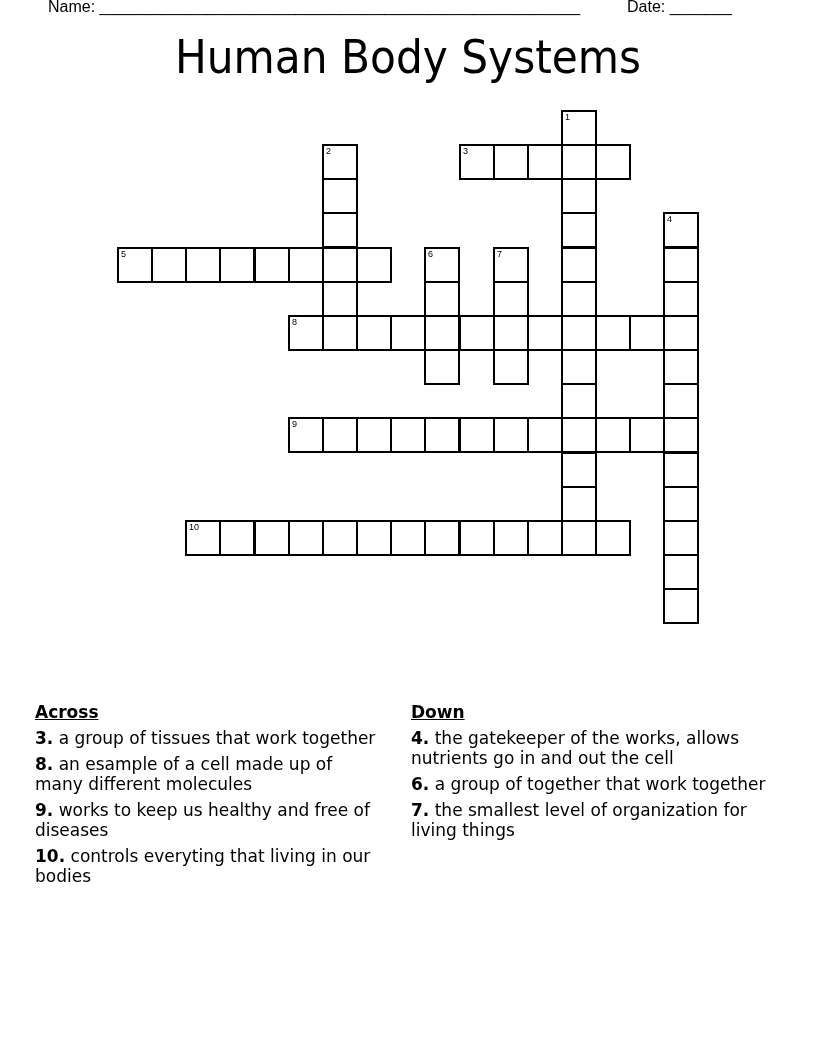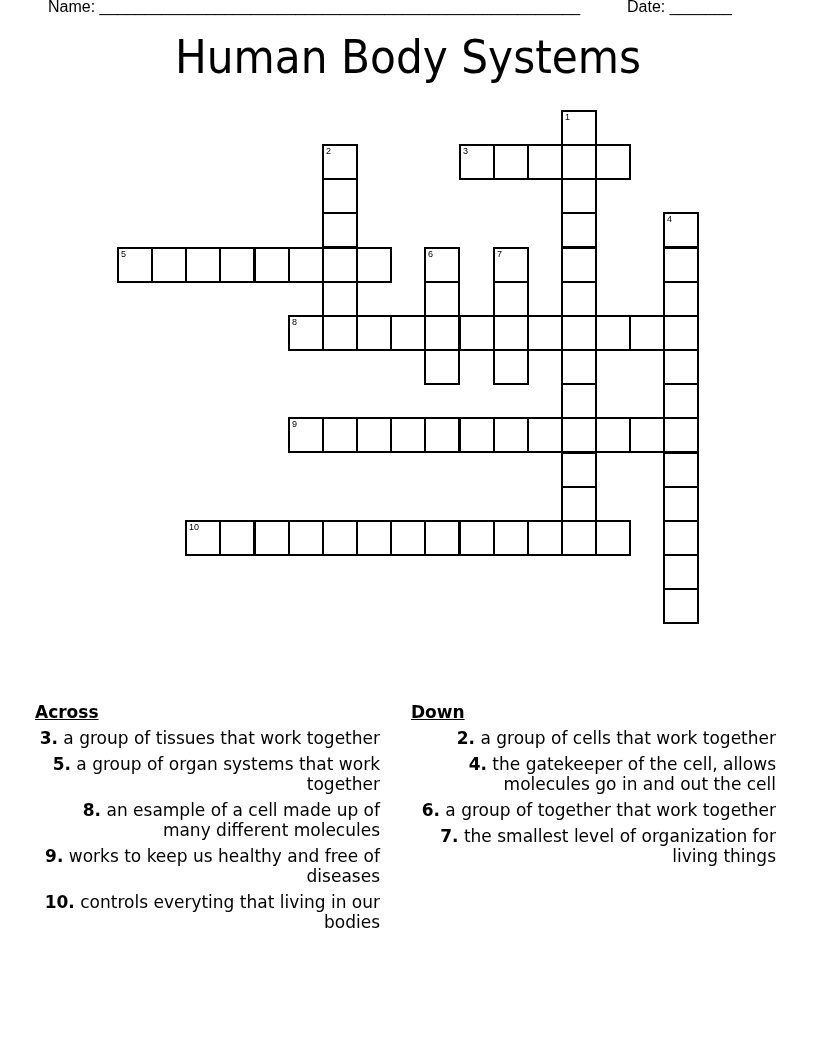--- a/index.html
+++ b/index.html
@@ -24,21 +24,21 @@
     position: absolute; left: 2px; top: 0px;
     font-family: "Liberation Sans", sans-serif; font-size: 9px; line-height: 11px;
   }
   .clues-col {
     position: absolute; top: 702px;
     font-family: "DejaVu Sans", sans-serif; font-size: 17px; line-height: 20px;
   }
   .clues-across { left: 35px; width: 345px; }
   .clues-down { left: 411px; width: 365px; }
   .clues-heading { font-weight: bold; text-decoration: underline; margin-bottom: 6px; display: block; }
-  .clue { margin-bottom: 6px; text-align: right; }
+  .clue { margin-bottom: 6px; }
   .clue-num { font-weight: bold; }
 </style>
 </head>
 <body>
 
 <div class="header-line">
   <span class="name-label">Name: ______________________________________________________</span>
   <span class="date-label">Date: _______</span>
 </div>
 
@@ -142,25 +142,23 @@
     <div class="cell" style="left: 424px; top: 520px;"></div>
     <div class="cell" style="left: 459px; top: 520px;"></div>
     <div class="cell" style="left: 493px; top: 520px;"></div>
     <div class="cell" style="left: 527px; top: 520px;"></div>
     <div class="cell" style="left: 595px; top: 520px;"></div>
   </div>
 
 <div class="clues-col clues-across">
   <span class="clues-heading">Across</span>
   <div class="clue"><span class="clue-num">3.</span><span> a group of tissues that work together</span></div>
-  <div class="clue"><span class="clue-num">5.</span><span> a group of organ systems that work together</span></div>
   <div class="clue"><span class="clue-num">8.</span><span> an esample of a cell made up of many different molecules</span></div>
   <div class="clue"><span class="clue-num">9.</span><span> works to keep us healthy and free of diseases</span></div>
   <div class="clue"><span class="clue-num">10.</span><span> controls everyting that living in our bodies</span></div>
 </div>
 
 <div class="clues-col clues-down">
   <span class="clues-heading">Down</span>
-  <div class="clue"><span class="clue-num">2.</span><span> a group of cells that work together</span></div>
-  <div class="clue"><span class="clue-num">4.</span><span> the gatekeeper of the cell, allows molecules go in and out the cell</span></div>
+  <div class="clue"><span class="clue-num">4.</span><span> the gatekeeper of the works, allows nutrients go in and out the cell</span></div>
   <div class="clue"><span class="clue-num">6.</span><span> a group of together that work together</span></div>
   <div class="clue"><span class="clue-num">7.</span><span> the smallest level of organization for living things</span></div>
 </div>
 
 </body></html>

